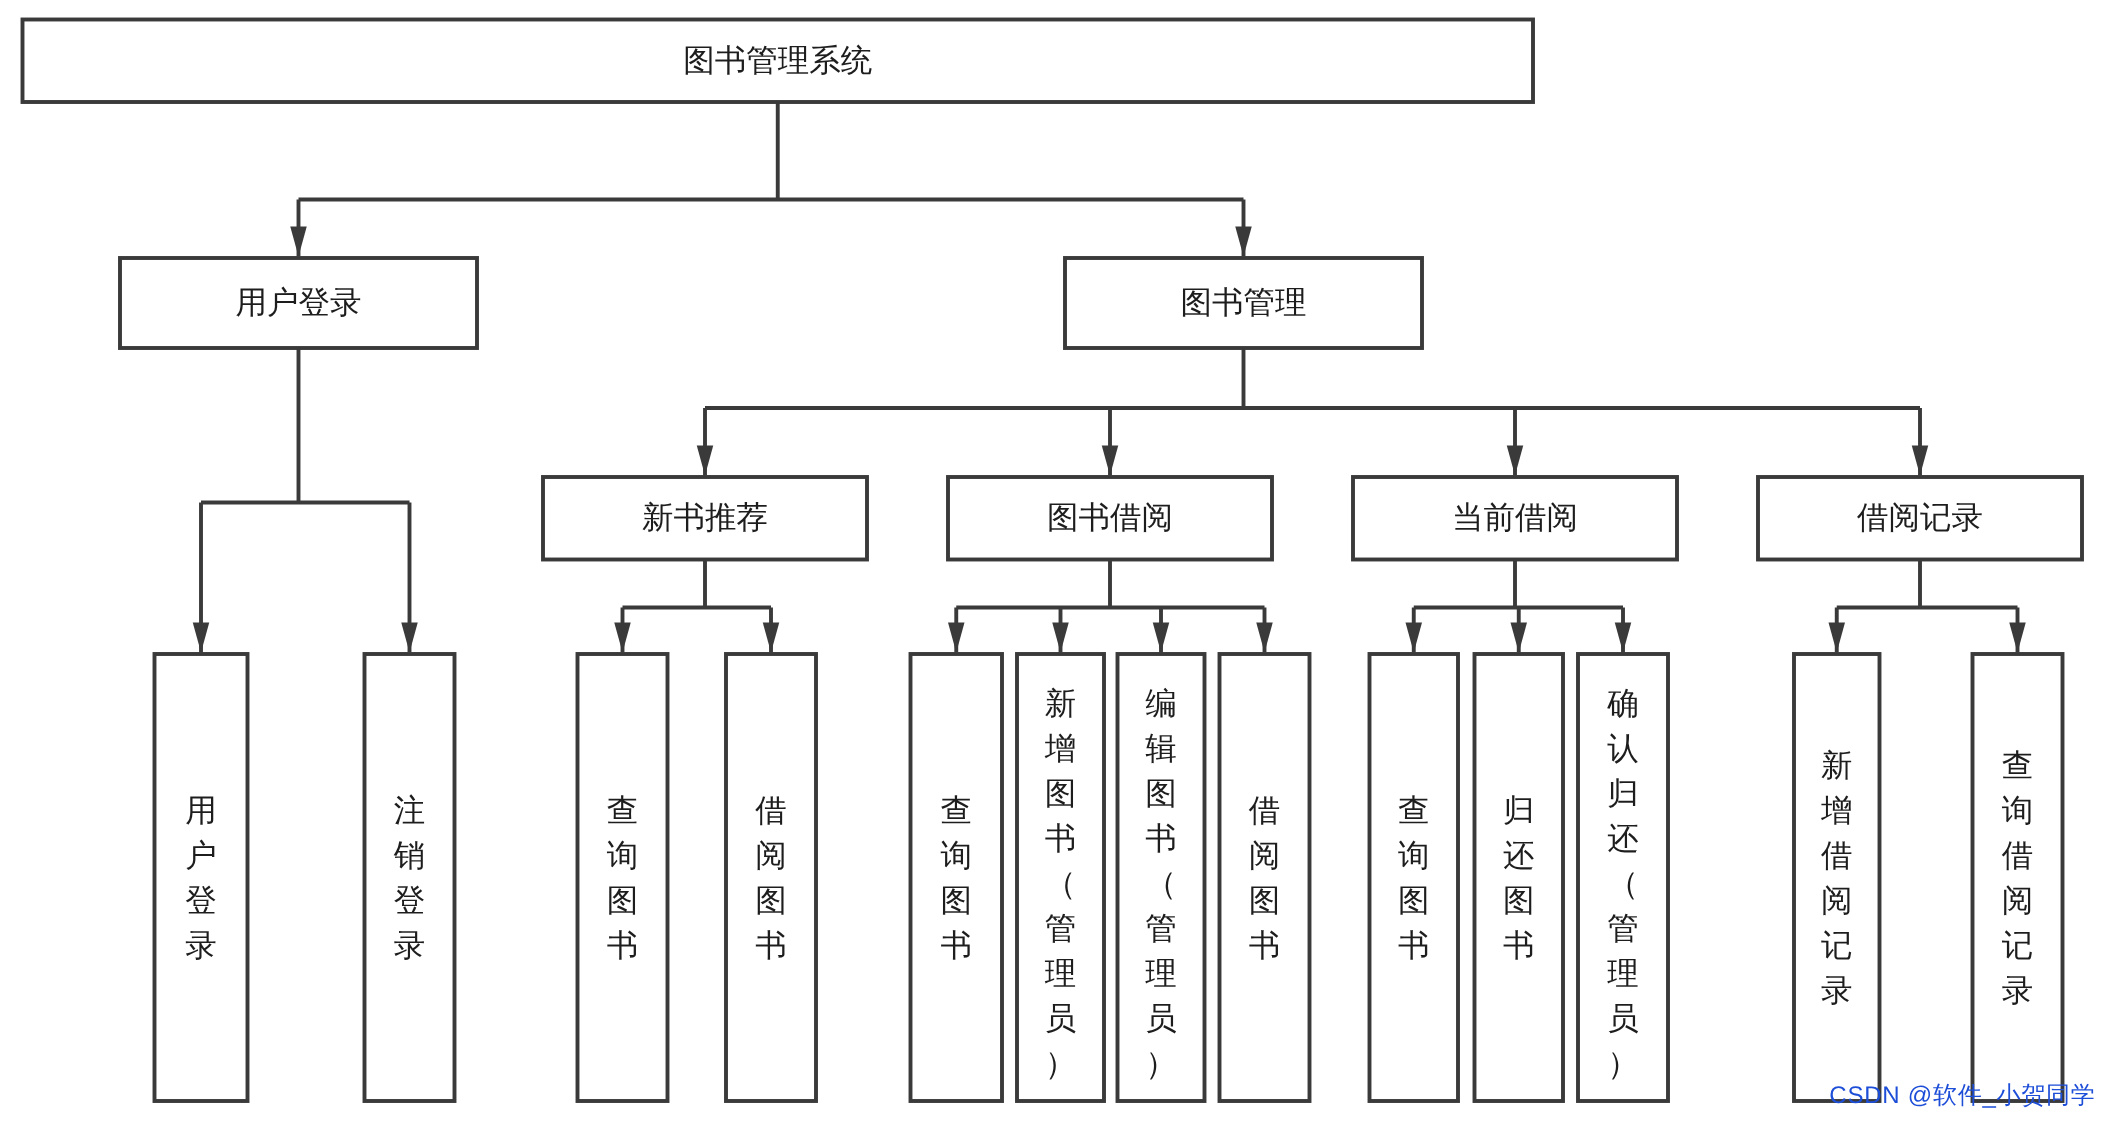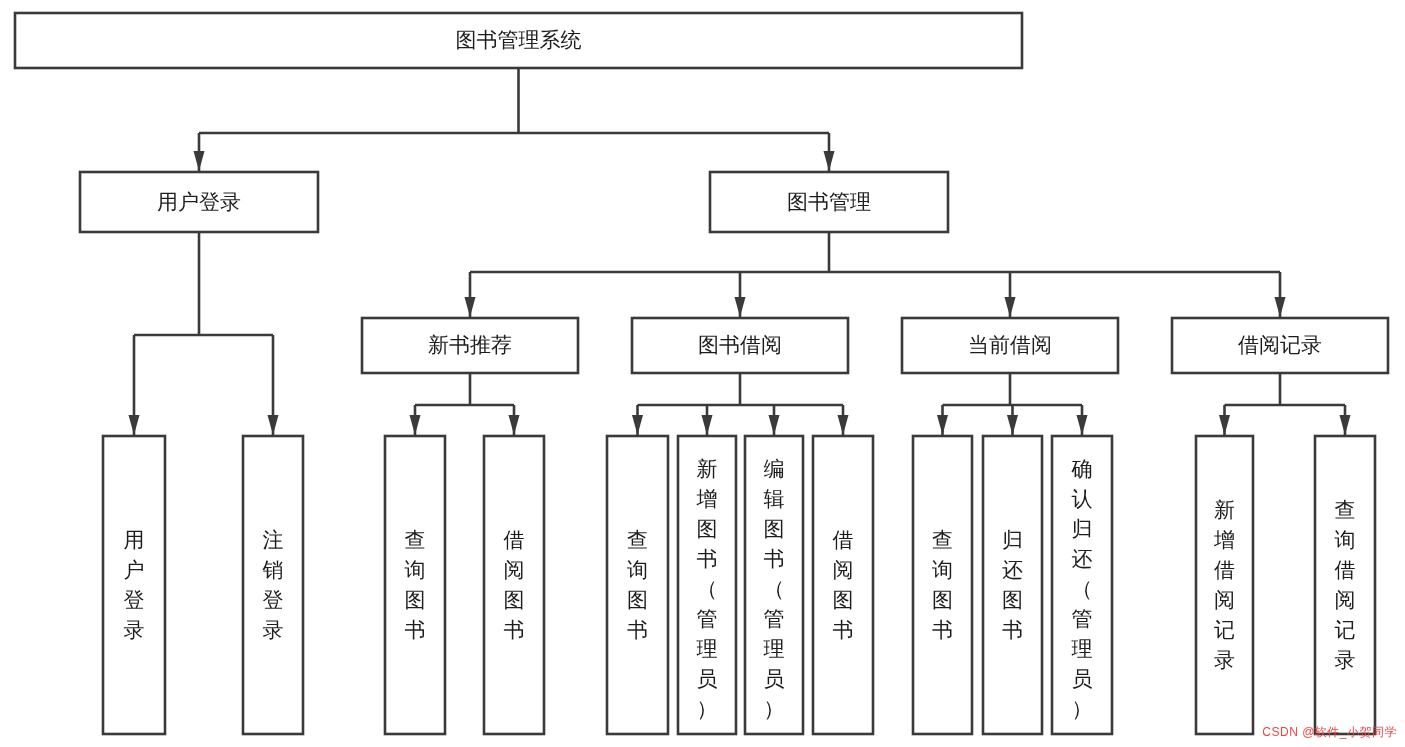--- a/index.html
+++ b/index.html
@@ -52,22 +52,22 @@
   }
   .arrow-head {
     fill: #3a3a3a;
     stroke: none;
   }
   .watermark {
     position: absolute;
     right: 8px;
     bottom: 6px;
     font-family: "Liberation Sans", "DejaVu Sans", sans-serif;
-    font-size: 12px;
-    color: #ef4444;
+    font-size: 16px;
+    color: #1d4ed8;
     white-space: nowrap;
     letter-spacing: 0.5px;
   }
 </style>
 </head>
 <body>
 
 <div id="diagram-root">
   <svg class="diagram-canvas" id="diagram-canvas" viewBox="0 0 1405 747">
       <path d="M 518.5 68 L 518.5 133" class="connector"></path>

